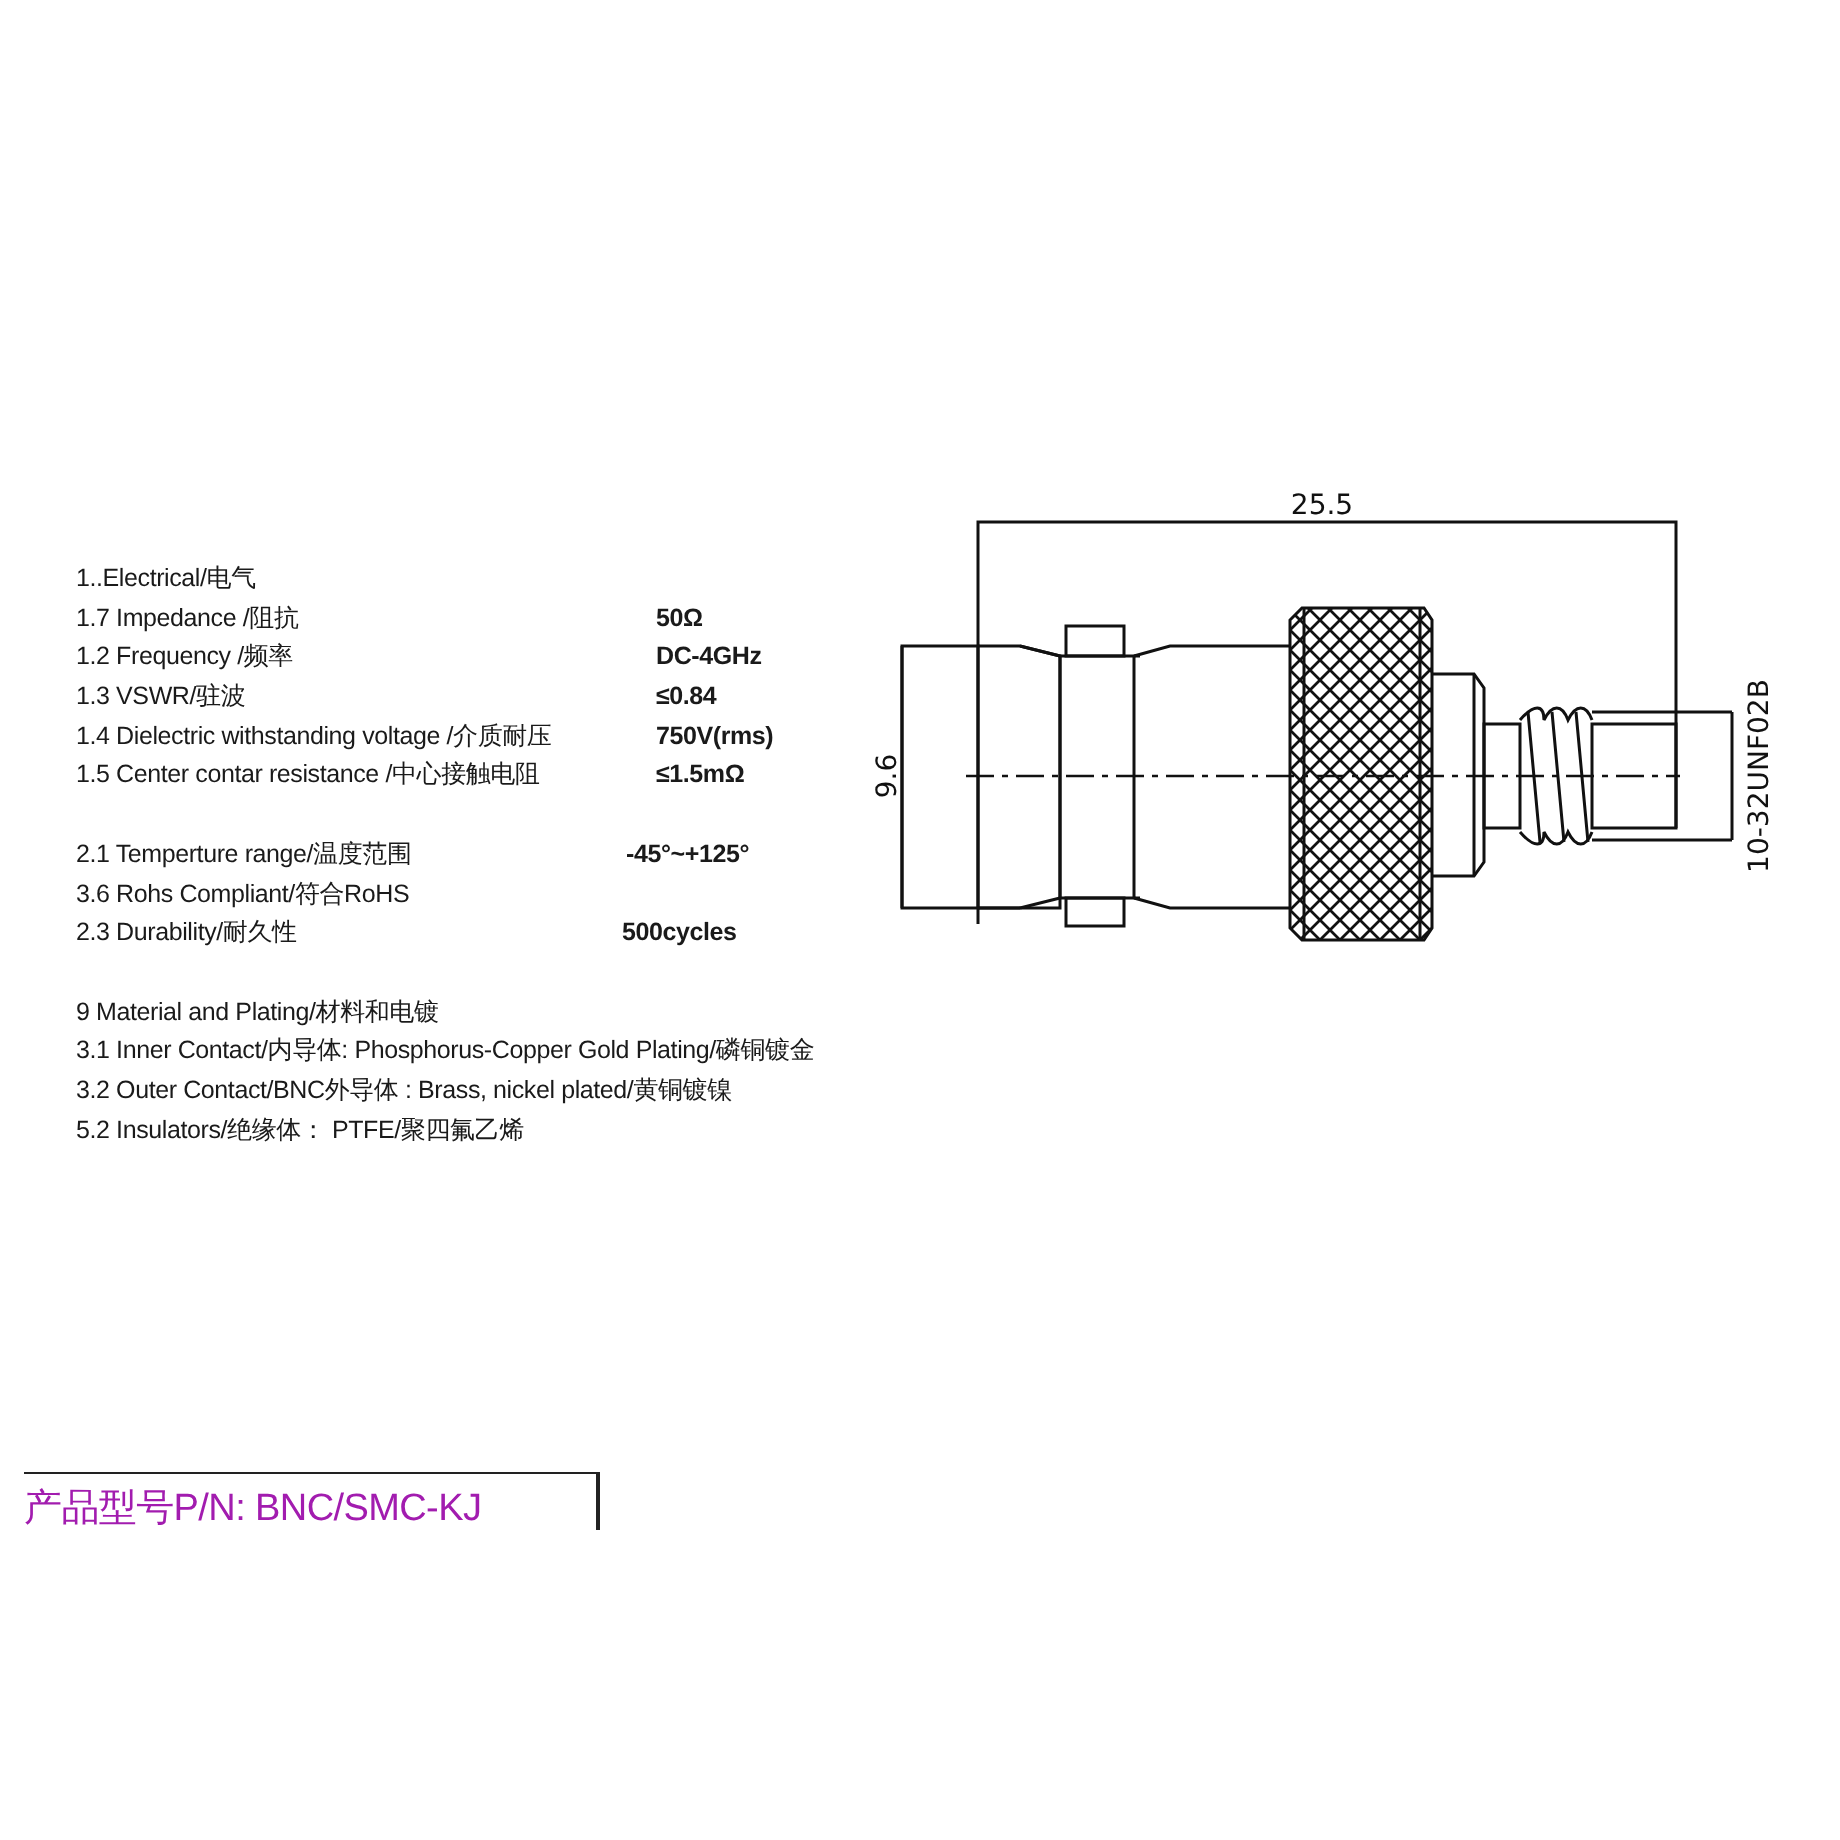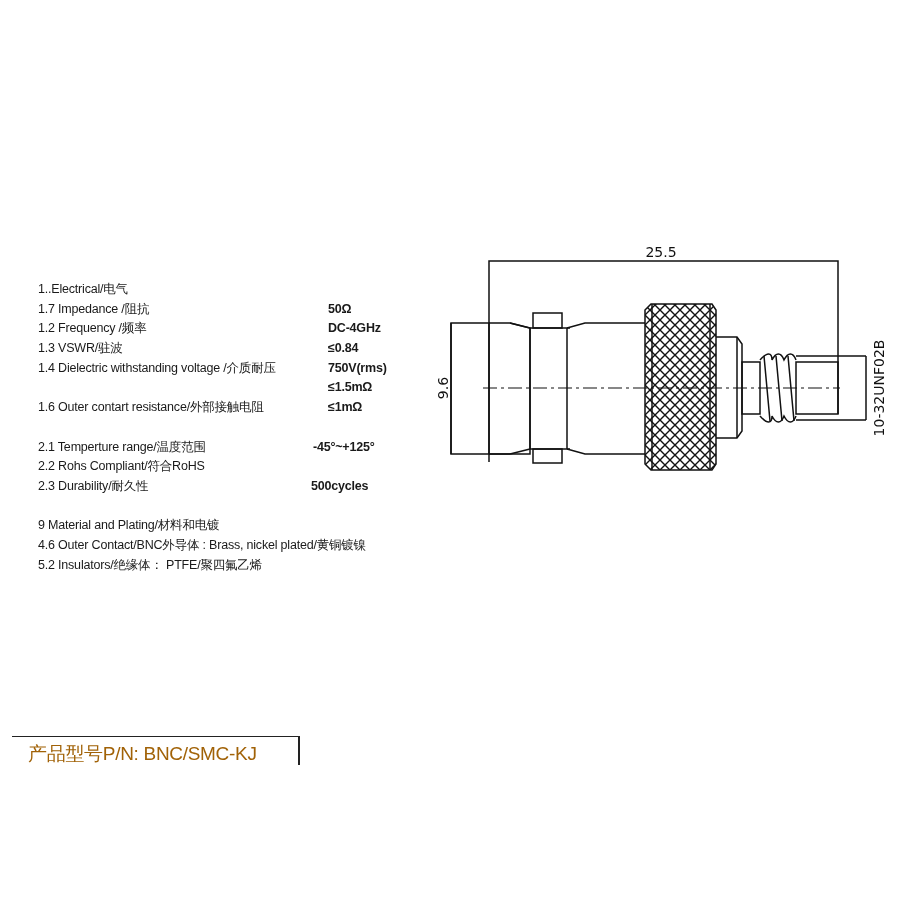--- a/index.html
+++ b/index.html
@@ -5,21 +5,21 @@
     html, body { margin:0; padding:0; background:#ffffff; }
     body { width:920px; height:920px; position:relative; overflow:hidden;
            font-family:"Liberation Sans", "DejaVu Sans", sans-serif; color:#1a1a1a; }
     .spec { position:absolute; left:38px; top:244px; width:420px;margin-top:36px; }
     .row { position:relative; height:19.7px; font-size:12.5px; line-height:19.7px; white-space:nowrap; letter-spacing:-0.2px; }
     .row .lbl { position:absolute; left:0; }
     .row .val { position:absolute; left:290px;font-weight:bold; }
     .gap { height:19.7px; }
     .pn { position:absolute; left:12px; top:736px; width:286px; height:28px;
           border-top:1.5px solid #222; border-right:2px solid #222; }
-    .pn span { position:absolute; left:16px; top:4px; font-size:19px; letter-spacing:-0.3px; color:#a16207; }
+    .pn span { position:absolute; left:0; top:4px; font-size:19px; letter-spacing:-0.3px; color:#a21caf; }
     svg.draw { position:absolute; left:0; top:0; }
     .dimtxt { font-family:"DejaVu Sans", sans-serif; font-size:14px; fill:#111; }
   </style>
 </head>
 <body>
 
 <div class="spec">
   <div class="row">
       <span class="lbl">1..Electrical/电气</span>
     </div>
@@ -33,44 +33,44 @@
     </div>
   <div class="row">
       <span class="lbl">1.3 VSWR/驻波</span>
       <span class="val">≤0.84</span>
     </div>
   <div class="row">
       <span class="lbl">1.4 Dielectric withstanding voltage /介质耐压</span>
       <span class="val">750V(rms)</span>
     </div>
   <div class="row">
+      <span class="lbl">1.5 Center contar resistance /中心接触电阻</span>
       <span class="val">≤1.5mΩ</span>
-    </div>
-  <div class="row">
-      <span class="lbl">1.6 Outer contart resistance/外部接触电阻</span>
-      <span class="val">≤1mΩ</span>
     </div>
   <div class="gap"></div>
   <div class="row">
       <span class="lbl">2.1 Temperture range/温度范围</span>
       <span class="val" style="left:275px">-45°~+125°</span>
     </div>
   <div class="row">
-      <span class="lbl">2.2 Rohs Compliant/符合RoHS</span>
+      <span class="lbl">3.6 Rohs Compliant/符合RoHS</span>
     </div>
   <div class="row">
       <span class="lbl">2.3 Durability/耐久性</span>
       <span class="val" style="left:273px">500cycles</span>
     </div>
   <div class="gap"></div>
   <div class="row">
       <span class="lbl">9 Material and Plating/材料和电镀</span>
     </div>
   <div class="row">
-      <span class="lbl">4.6 Outer Contact/BNC外导体 : Brass, nickel plated/黄铜镀镍</span>
+      <span class="lbl">3.1 Inner Contact/内导体:  Phosphorus-Copper Gold Plating/磷铜镀金</span>
+    </div>
+  <div class="row">
+      <span class="lbl">3.2 Outer Contact/BNC外导体 : Brass, nickel plated/黄铜镀镍</span>
     </div>
   <div class="row">
       <span class="lbl">5.2 Insulators/绝缘体：  PTFE/聚四氟乙烯</span>
     </div>
 </div>
 
 <div class="pn">
   <span>产品型号P/N:  BNC/SMC-KJ</span>
 </div>
 

